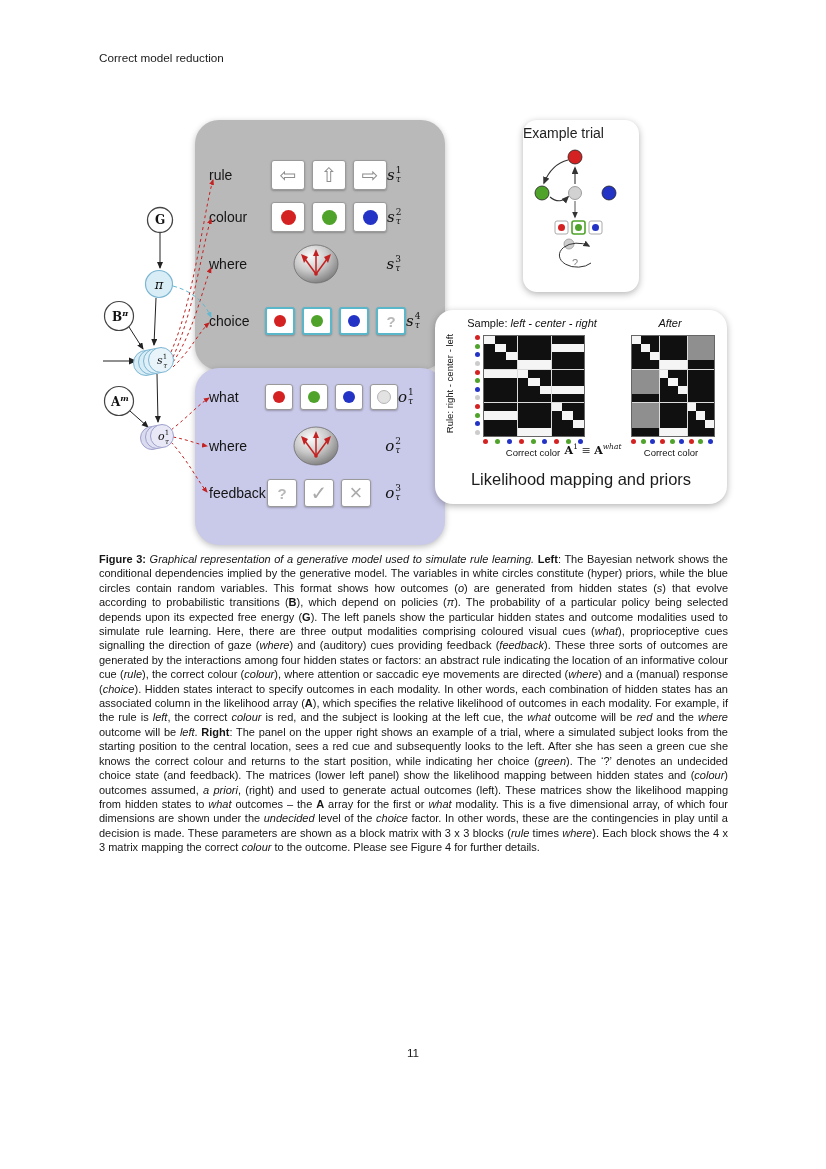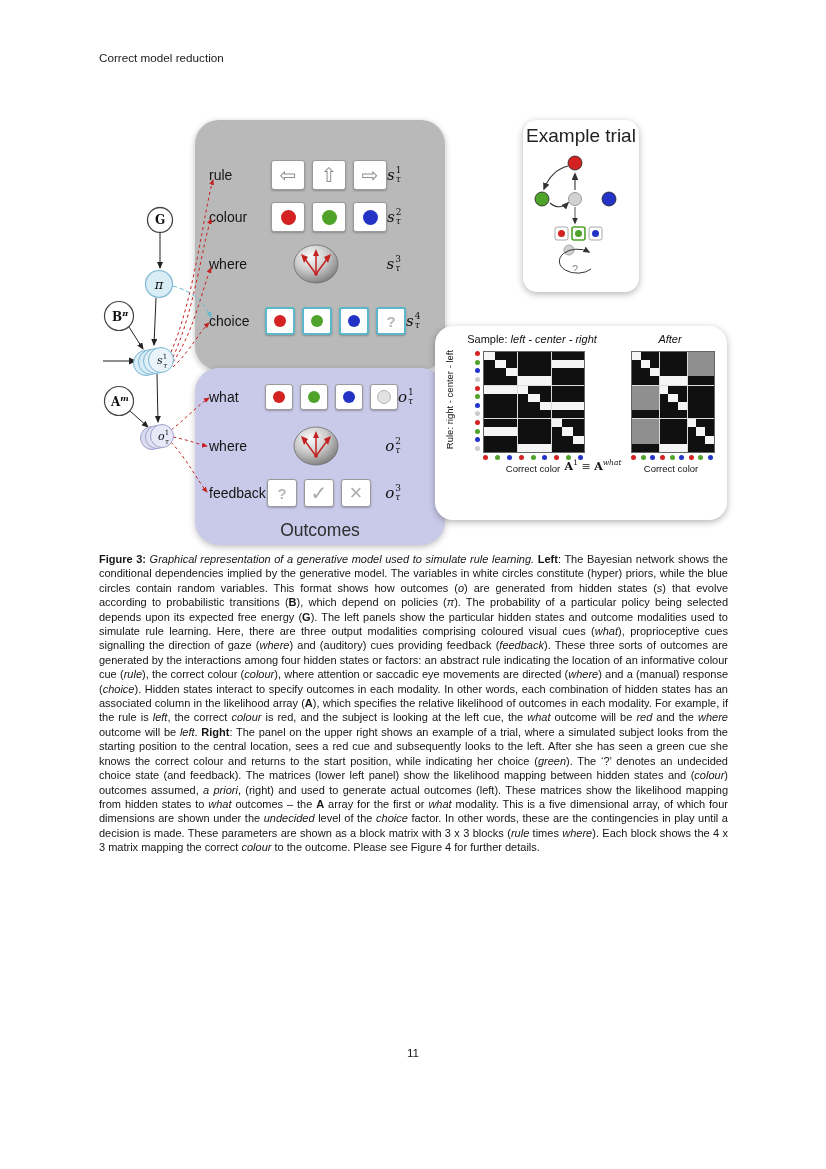--- a/index.html
+++ b/index.html
@@ -32,24 +32,24 @@
   .glyph.cross{font-size:22px;color:#ababab;line-height:1;}
   .mvar{margin-left:auto;margin-right:44px;font-family:"DejaVu Serif",serif;font-size:15px;display:flex;align-items:center;color:#111;}
   .mbase{font-style:italic;}
   .mscripts{display:flex;flex-direction:column;font-size:9px;line-height:1.05;margin-left:1px;}
   .msub{font-style:italic;}
   .sphere-wrap{margin-left:28px;display:inline-flex;}
 
   
   .card{position:absolute;background:#fff;border-radius:14px;box-shadow:0 2px 7px rgba(0,0,0,.3);}
   .example-panel{left:424px;top:0;width:116px;height:172px;z-index:3;}
-  .example-title{text-align:center;font-size:19px;color:#222;padding-top:5px;}
+  .example-title{text-align:left;font-size:14px;color:#222;padding-top:5px;}
 
   
-  .likelihood-panel{left:336px;top:190px;width:292px;height:194px;border-radius:18px;z-index:3;margin-top:16px;}
+  .likelihood-panel{left:336px;top:190px;width:292px;height:194px;border-radius:18px;z-index:3;}
   .lk-head{position:absolute;font-size:11px;color:#111;text-align:center;}
   .lk-head.sample{left:30px;top:7px;width:134px;}
   .lk-head.priors{left:192px;top:7px;width:86px;}
   .matrix{position:absolute;display:grid;background:#000;border:1px solid #666;}
   .matrix.sample{left:48px;top:25px;width:100px;height:100px;}
   .matrix.priors{left:196px;top:25px;width:82px;height:100px;}
   .mcell{width:100%;height:100%;}
   .mb{background:#101010;} .mw{background:#f5f5f5;} .mg{background:#8f8f8f;}
   .bl{border-left:1px solid #dcdcdc;} .bt{border-top:1px solid #dcdcdc;}
   .ylab{position:absolute;left:-66px;top:68px;width:160px;text-align:center;font-size:9.5px;color:#111;
@@ -260,21 +260,20 @@
         </span>
         <span class="mvar">
             <span class="mbase">o</span>
             <span class="mscripts">
               <span class="msup">3</span>
               <span class="msub">τ</span>
             </span>
           </span>
       </div>
 
-      <div class="panel-title outcomes-title">Outcomes</div>
     </div>
 
     <div class="card example-panel">
       <div class="example-title">Example trial</div>
       <svg viewBox="0 0 116 146" width="116" height="146">
         <defs>
           <marker id="mE" markerWidth="7" markerHeight="7" refX="5.5" refY="3" orient="auto">
               <path d="M0,0L7,3L0,6Z" fill="#333"></path>
             </marker>
         </defs>
@@ -554,20 +553,21 @@
           <span class="cdot" style="background: rgb(212, 34, 34);"></span>
           <span class="cdot" style="background: rgb(79, 163, 42);"></span>
           <span class="cdot" style="background: rgb(35, 51, 198);"></span>
           <span class="cdot" style="background: rgb(212, 34, 34);"></span>
           <span class="cdot" style="background: rgb(79, 163, 42);"></span>
           <span class="cdot" style="background: rgb(35, 51, 198);"></span>
         </div>
       <div class="cc-label left">Correct color</div>
       <div class="cc-label right">Correct color</div>
       <div class="formula"><span class="f-b">A</span><sup>1</sup><span> ≡ </span><span class="f-b">A</span><sup class="it">what</sup></div>
+      <div class="lk-title">Likelihood mapping and priors</div>
     </div>
 
     <svg class="net" width="629" height="447" viewBox="0 0 629 447">
       <defs>
         <marker id="mB" markerWidth="7" markerHeight="7" refX="6" refY="3" orient="auto">
             <path d="M0,0L7,3L0,6Z" fill="#222"></path>
           </marker>
         <marker id="mR" markerWidth="6" markerHeight="6" refX="5" refY="2.5" orient="auto">
             <path d="M0,0L6,2.5L0,5Z" style="fill:var(--dash_red)"></path>
           </marker>

